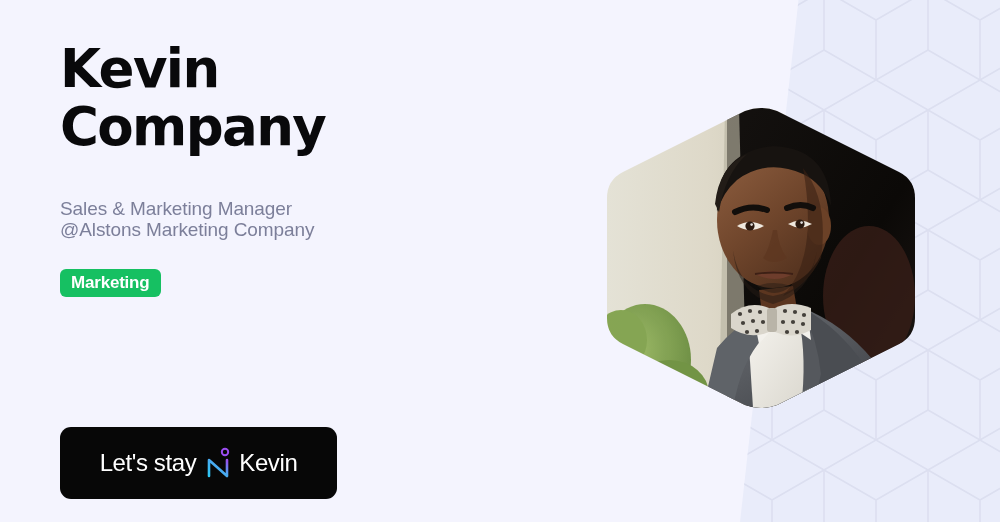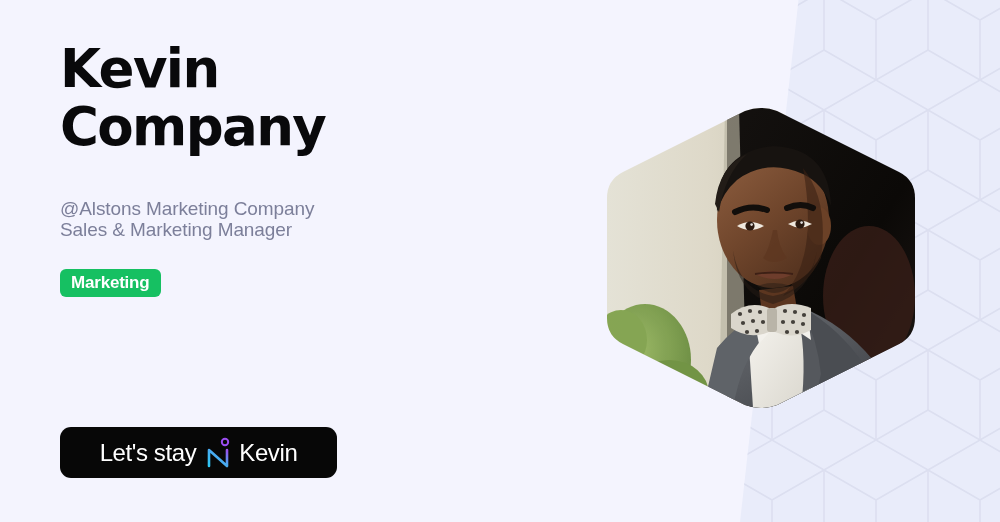--- a/index.html
+++ b/index.html
@@ -103,21 +103,21 @@
     letter-spacing: -0.2px;
     white-space: nowrap;
     box-sizing: border-box;
   }
 
   #cta-button {
     position: absolute;
     top: 427px;
     left: 0;
     width: 277px;
-    height: 51px;
+    height: 72px;
     border-radius: 11px;
     background: #070707;
     border: none;
     display: flex;
     align-items: center;
     justify-content: center;
     gap: 0px;
     cursor: pointer;
     padding: 0;
     box-sizing: border-box;
@@ -322,22 +322,22 @@
   </div>
 
   <div id="left-col">
 
     <h1 id="person-name">
       <span class="name-line">Kevin</span><br>
       <span class="name-line">Company</span>
     </h1>
 
     <div id="person-headline">
+      <span class="hl-line">Sales &amp; Marketing Manager</span>
       <span class="hl-line">@Alstons Marketing Company</span>
-      <span class="hl-line">Sales &amp; Marketing Manager</span>
     </div>
 
     <div id="tag-row">
       <span class="tag-pill">Marketing</span>
     </div>
 
     <button id="cta-button">
       <span class="cta-text cta-pre">Let's stay</span>
       <span id="intch-logo">
         <svg viewBox="0 0 26 34" width="26" height="34" aria-hidden="true">

